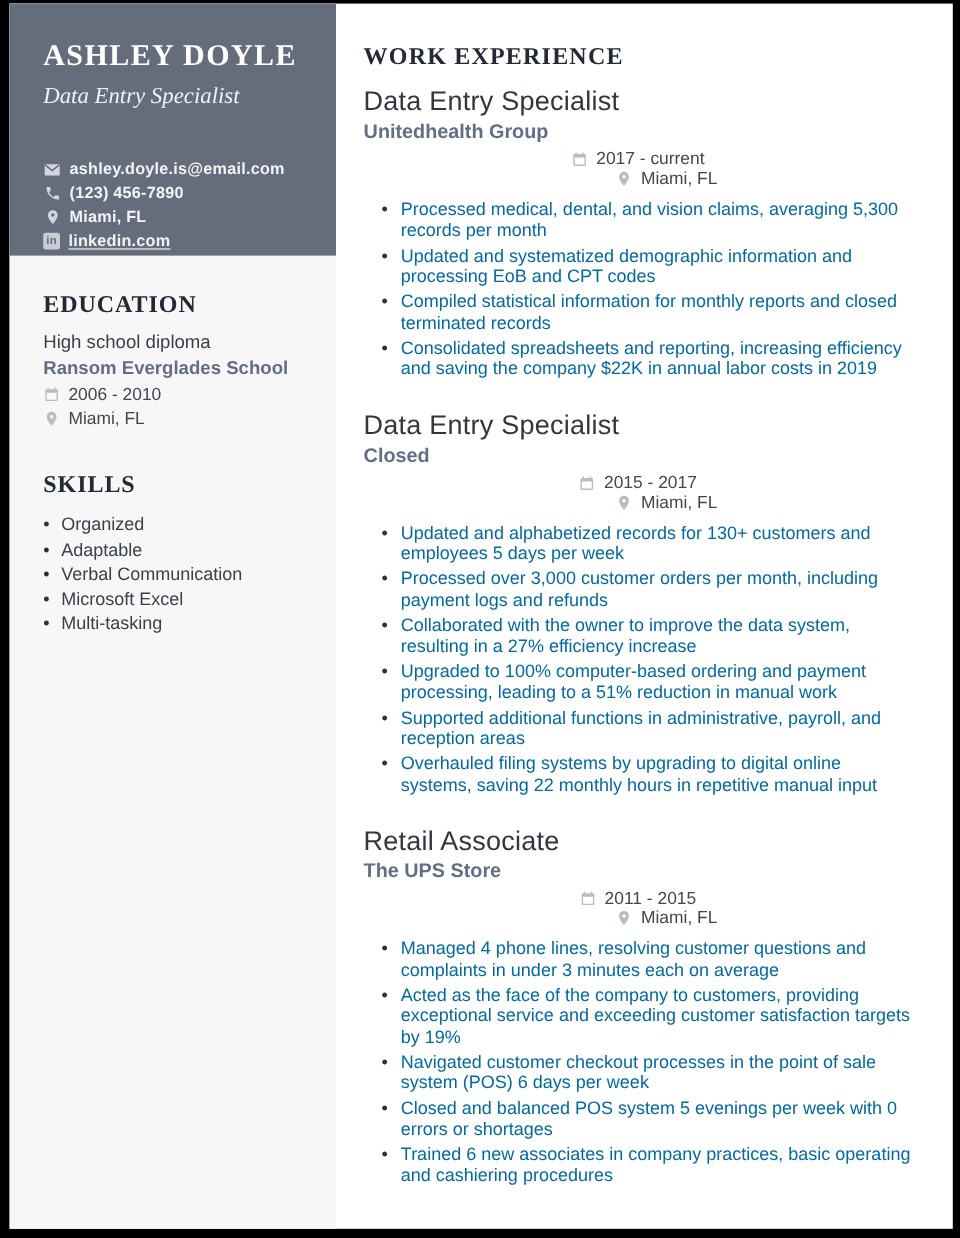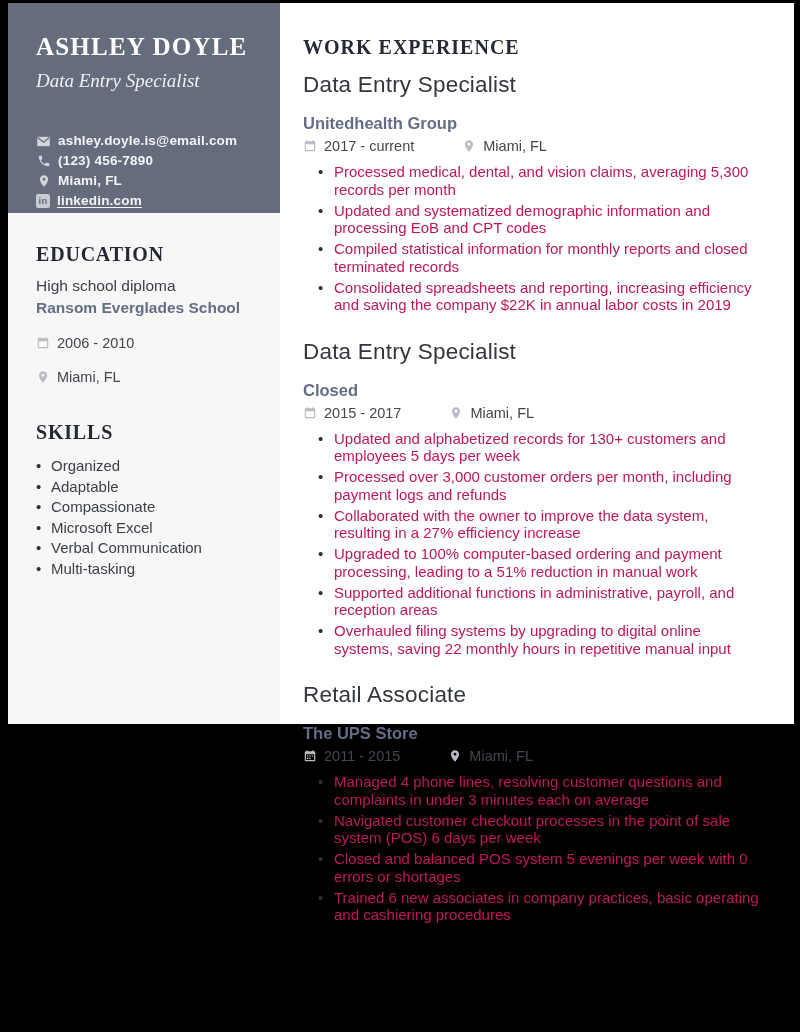--- a/index.html
+++ b/index.html
@@ -4,21 +4,21 @@
 <style>
   * { margin:0; padding:0; box-sizing:border-box; }
   html,body { width:800px; height:1032px; }
   body {
     background:#000;
     font-family:"Liberation Sans", sans-serif;
     position:relative;
     overflow:hidden;
   }
   .page {
-    position:absolute; left:8px; top:3px; width:786px; height:721px;
+    position:absolute; left:8px; top:3px; width:786px; height:1021px;
     background:#fff; display:flex;
   }
   
   .sidebar { width:272px; min-width:272px; background:#f7f7f7; }
   .id-card {
     height:210px; background:#656c7b; color:#f3f4f6;
     padding:30px 18px 0 28px;
   }
   .id-card h1 {
     font-family:"Liberation Serif", serif;
@@ -51,21 +51,21 @@
   h2.section {
     font-family:"Liberation Serif", serif;
     font-size:20px; font-weight:700; letter-spacing:.8px;
     color:#242935;
   }
   .edu h2 { margin-top:30px; }
   .degree { margin-top:11px; font-size:15.5px; color:#3b404a; }
   .school { margin-top:4px; font-size:15.5px; font-weight:700; color:#636d86; }
   .meta-row {
     display:flex; align-items:center; gap:7px;
-    margin-top:18px; font-size:14.5px; color:#42464f;
+    margin-top:4px; font-size:14.5px; color:#42464f;
   }
   .micon { width:14px; min-width:14px; height:14px; color:#b8bcc3; display:inline-flex; }
   .micon svg { display:block; }
 
   .skills h2 { margin-top:36px; }
   .skills ul { list-style:none; margin-top:12px; }
   .skills li {
     position:relative; padding-left:15px;
     font-size:15px; line-height:20.5px; color:#3b404a;
   }
@@ -75,28 +75,28 @@
   }
 
   
   main { flex:1; padding:33px 34px 0 23px; }
   main h2.section { letter-spacing:1px; }
   .job { margin-top:13px; }
   .job + .job { margin-top:25px; }
   .job h3 {
     font-size:22.5px; font-weight:500; color:#32363e; letter-spacing:.2px;
   }
-  .company { margin-top:16px; font-size:16.5px; font-weight:700; color:#636d86; }
-  .meta-line { display:flex; align-items:center; margin-top:5px; }
+  .company { margin-top:3px; font-size:16.5px; font-weight:700; color:#636d86; }
+  .meta-line { display:flex; align-items:center; margin-top:5px;flex-direction:column; }
   .meta-line .meta-row { margin-top:0; }
   .meta-line .loc { margin-left:48px; }
   .bullets { list-style:none; margin-top:9px; padding-left:14px; }
   .bullets li {
     position:relative; padding-left:17px;
-    font-size:15px; line-height:17.5px; color:#be185d;
+    font-size:15px; line-height:17.5px; color:#0369a1;
     margin-bottom:3.5px;
   }
   .bullets li::before {
     content:"\2022"; position:absolute; left:1px; top:0;
     color:#2c303a; font-size:15px;
   }
 </style>
 </head>
 <body>
 
@@ -163,23 +163,22 @@
           </span>
           <span>Miami, FL</span>
         </div>
       </section>
 
       <section class="skills">
         <h2 class="section">SKILLS</h2>
         <ul>
           <li>Organized</li>
           <li>Adaptable</li>
-          <li>Compassionate</li>
+          <li>Verbal Communication</li>
           <li>Microsoft Excel</li>
-          <li>Verbal Communication</li>
           <li>Multi-tasking</li>
         </ul>
       </section>
 
     </div>
   </aside>
 
   <main>
     <h2 class="section">WORK EXPERIENCE</h2>
 
@@ -262,20 +261,21 @@
           <span class="micon">
             <svg width="14" height="14" viewBox="0 0 24 24">
                 <path fill="currentColor" d="M12 2c-3.87 0-7 3.13-7 7 0 5.25 7 13 7 13s7-7.75 7-13c0-3.87-3.13-7-7-7zm0 9.5A2.5 2.5 0 1 1 12 6.5a2.5 2.5 0 0 1 0 5z"></path>
               </svg>
           </span>
           <span>Miami, FL</span>
         </span>
       </div>
       <ul class="bullets">
         <li>Managed 4 phone lines, resolving customer questions and complaints in under 3 minutes each on average</li>
+        <li>Acted as the face of the company to customers, providing exceptional service and exceeding customer satisfaction targets by 19%</li>
         <li>Navigated customer checkout processes in the point of sale system (POS) 6 days per week</li>
         <li>Closed and balanced POS system 5 evenings per week with 0 errors or shortages</li>
         <li>Trained 6 new associates in company practices, basic operating and cashiering procedures</li>
       </ul>
     </article>
 
   </main>
 </div>
 
 </body></html>

